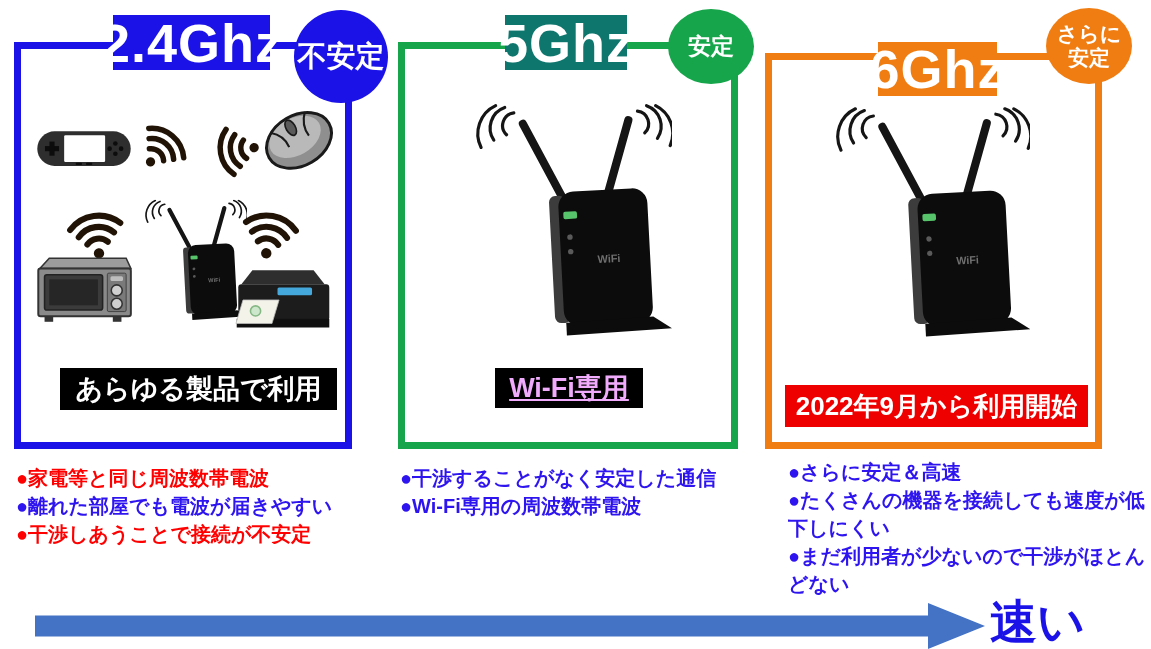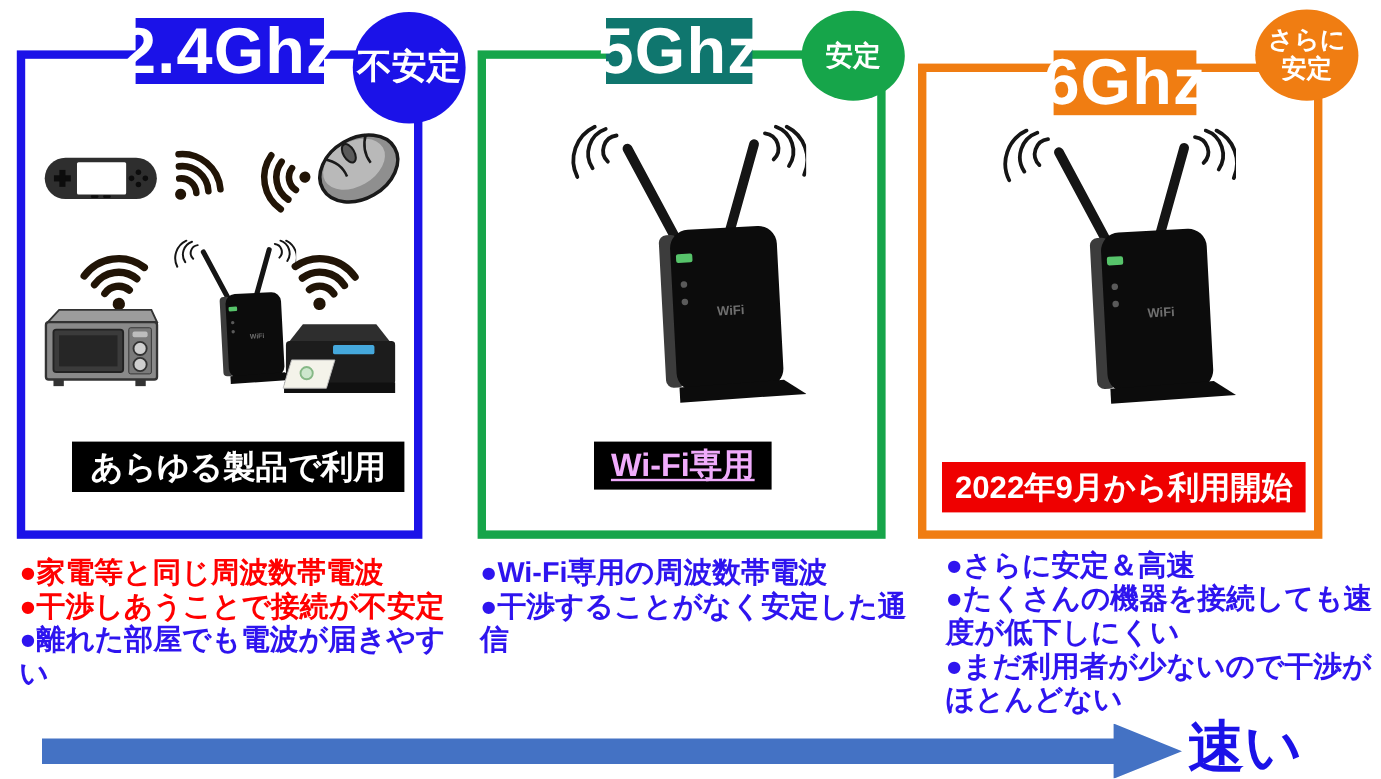--- a/index.html
+++ b/index.html
@@ -26,21 +26,21 @@
   .b1-badge { left: 294px;  top: 10px; width: 94px; height: 93px; font-size: 29px; }
   .b2-badge { left: 668px;  top: 9px;  width: 86px; height: 75px; font-size: 23px; }
   .b3-badge { left: 1046px; top: 8px;  width: 86px; height: 76px; font-size: 21px; }
   .tag {
     position: absolute; display: flex; align-items: center; justify-content: center;
     font-weight: bold; white-space: nowrap;
   }
   .b1-tag { left: 60px;  top: 368px; width: 277px; height: 42px; font-size: 27px; }
   .b2-tag { left: 495px; top: 368px; width: 148px; height: 40px; font-size: 27px; }
   .b3-tag { left: 785px; top: 349px; width: 303px; height: 42px; font-size: 26px; margin-top: 36px; }
-  .bullets { position: absolute; font-weight: bold; font-size: 24px; line-height: 28px; }
+  .bullets { position: absolute; font-weight: bold; font-size: 20px; line-height: 28px; }
   .bullets p { margin: 0; }
   .b1-bullets { left: 16px;  top: 464px; width: 378px; }
   .b2-bullets { left: 400px; top: 464px; width: 374px; }
   .b3-bullets { left: 788px; top: 458px; width: 366px; }
   .dev { position: absolute; }
   .console-pos   { left: 36px;  top: 116px; width: 96px;  height: 64px; }
   .wifi-a        { left: 136px; top: 120px; width: 54px;  height: 54px; transform: rotate(40deg); }
   .wifi-b        { left: 208px; top: 124px; width: 54px;  height: 54px; transform: rotate(-100deg); }
   .mouse-pos     { left: 248px; top: 100px; width: 102px; height: 80px; }
   .wifi-c        { left: 66px;  top: 202px; width: 60px;  height: 60px; transform: rotate(-8deg); }
@@ -173,43 +173,43 @@
     </svg>
   <svg class="dev printer-pos" viewBox="0 0 130 95">
       <use href="#sym-printer"></use>
     </svg>
 
   <div class="tag b1-tag" style="background-color: rgb(0, 0, 0); color: rgb(255, 255, 255);">
     <span>あらゆる製品で利用</span>
   </div>
   <div class="bullets b1-bullets">
     <p style="color: rgb(255, 0, 0);">●家電等と同じ周波数帯電波</p>
+    <p style="color: rgb(46, 20, 239);">●離れた部屋でも電波が届きやすい</p>
     <p style="color: rgb(255, 0, 0);">●干渉しあうことで接続が不安定</p>
-    <p style="color: rgb(46, 20, 239);">●離れた部屋でも電波が届きやすい</p>
   </div>
 
   <div class="box b2-box" style="border-color: rgb(22, 165, 74);"></div>
   <div class="hdr b2-hdr" style="background-color: #0f766e;">
     <span>5Ghz</span>
   </div>
   <div class="badge b2-badge" style="background-color: rgb(22, 165, 74);">
     <span>安定</span>
       <span></span>
   </div>
 
   <svg class="dev router2-pos" viewBox="0 0 220 260">
       <use href="#sym-router"></use>
     </svg>
 
   <div class="tag b2-tag" style="background-color: rgb(0, 0, 0); color: #f0abfc; text-decoration: underline;">
     <span>Wi-Fi専用</span>
   </div>
   <div class="bullets b2-bullets">
+    <p style="color: rgb(46, 20, 239);">●干渉することがなく安定した通信</p>
     <p style="color: rgb(46, 20, 239);">●Wi-Fi専用の周波数帯電波</p>
-    <p style="color: rgb(46, 20, 239);">●干渉することがなく安定した通信</p>
   </div>
 
   <div class="box b3-box" style="border-color: rgb(240, 125, 18);"></div>
   <div class="hdr b3-hdr" style="background-color: rgb(240, 125, 18);">
     <span>6Ghz</span>
   </div>
   <div class="badge b3-badge" style="background-color: rgb(240, 125, 18);">
     <span>さらに</span>
       <span>安定</span>
   </div>

